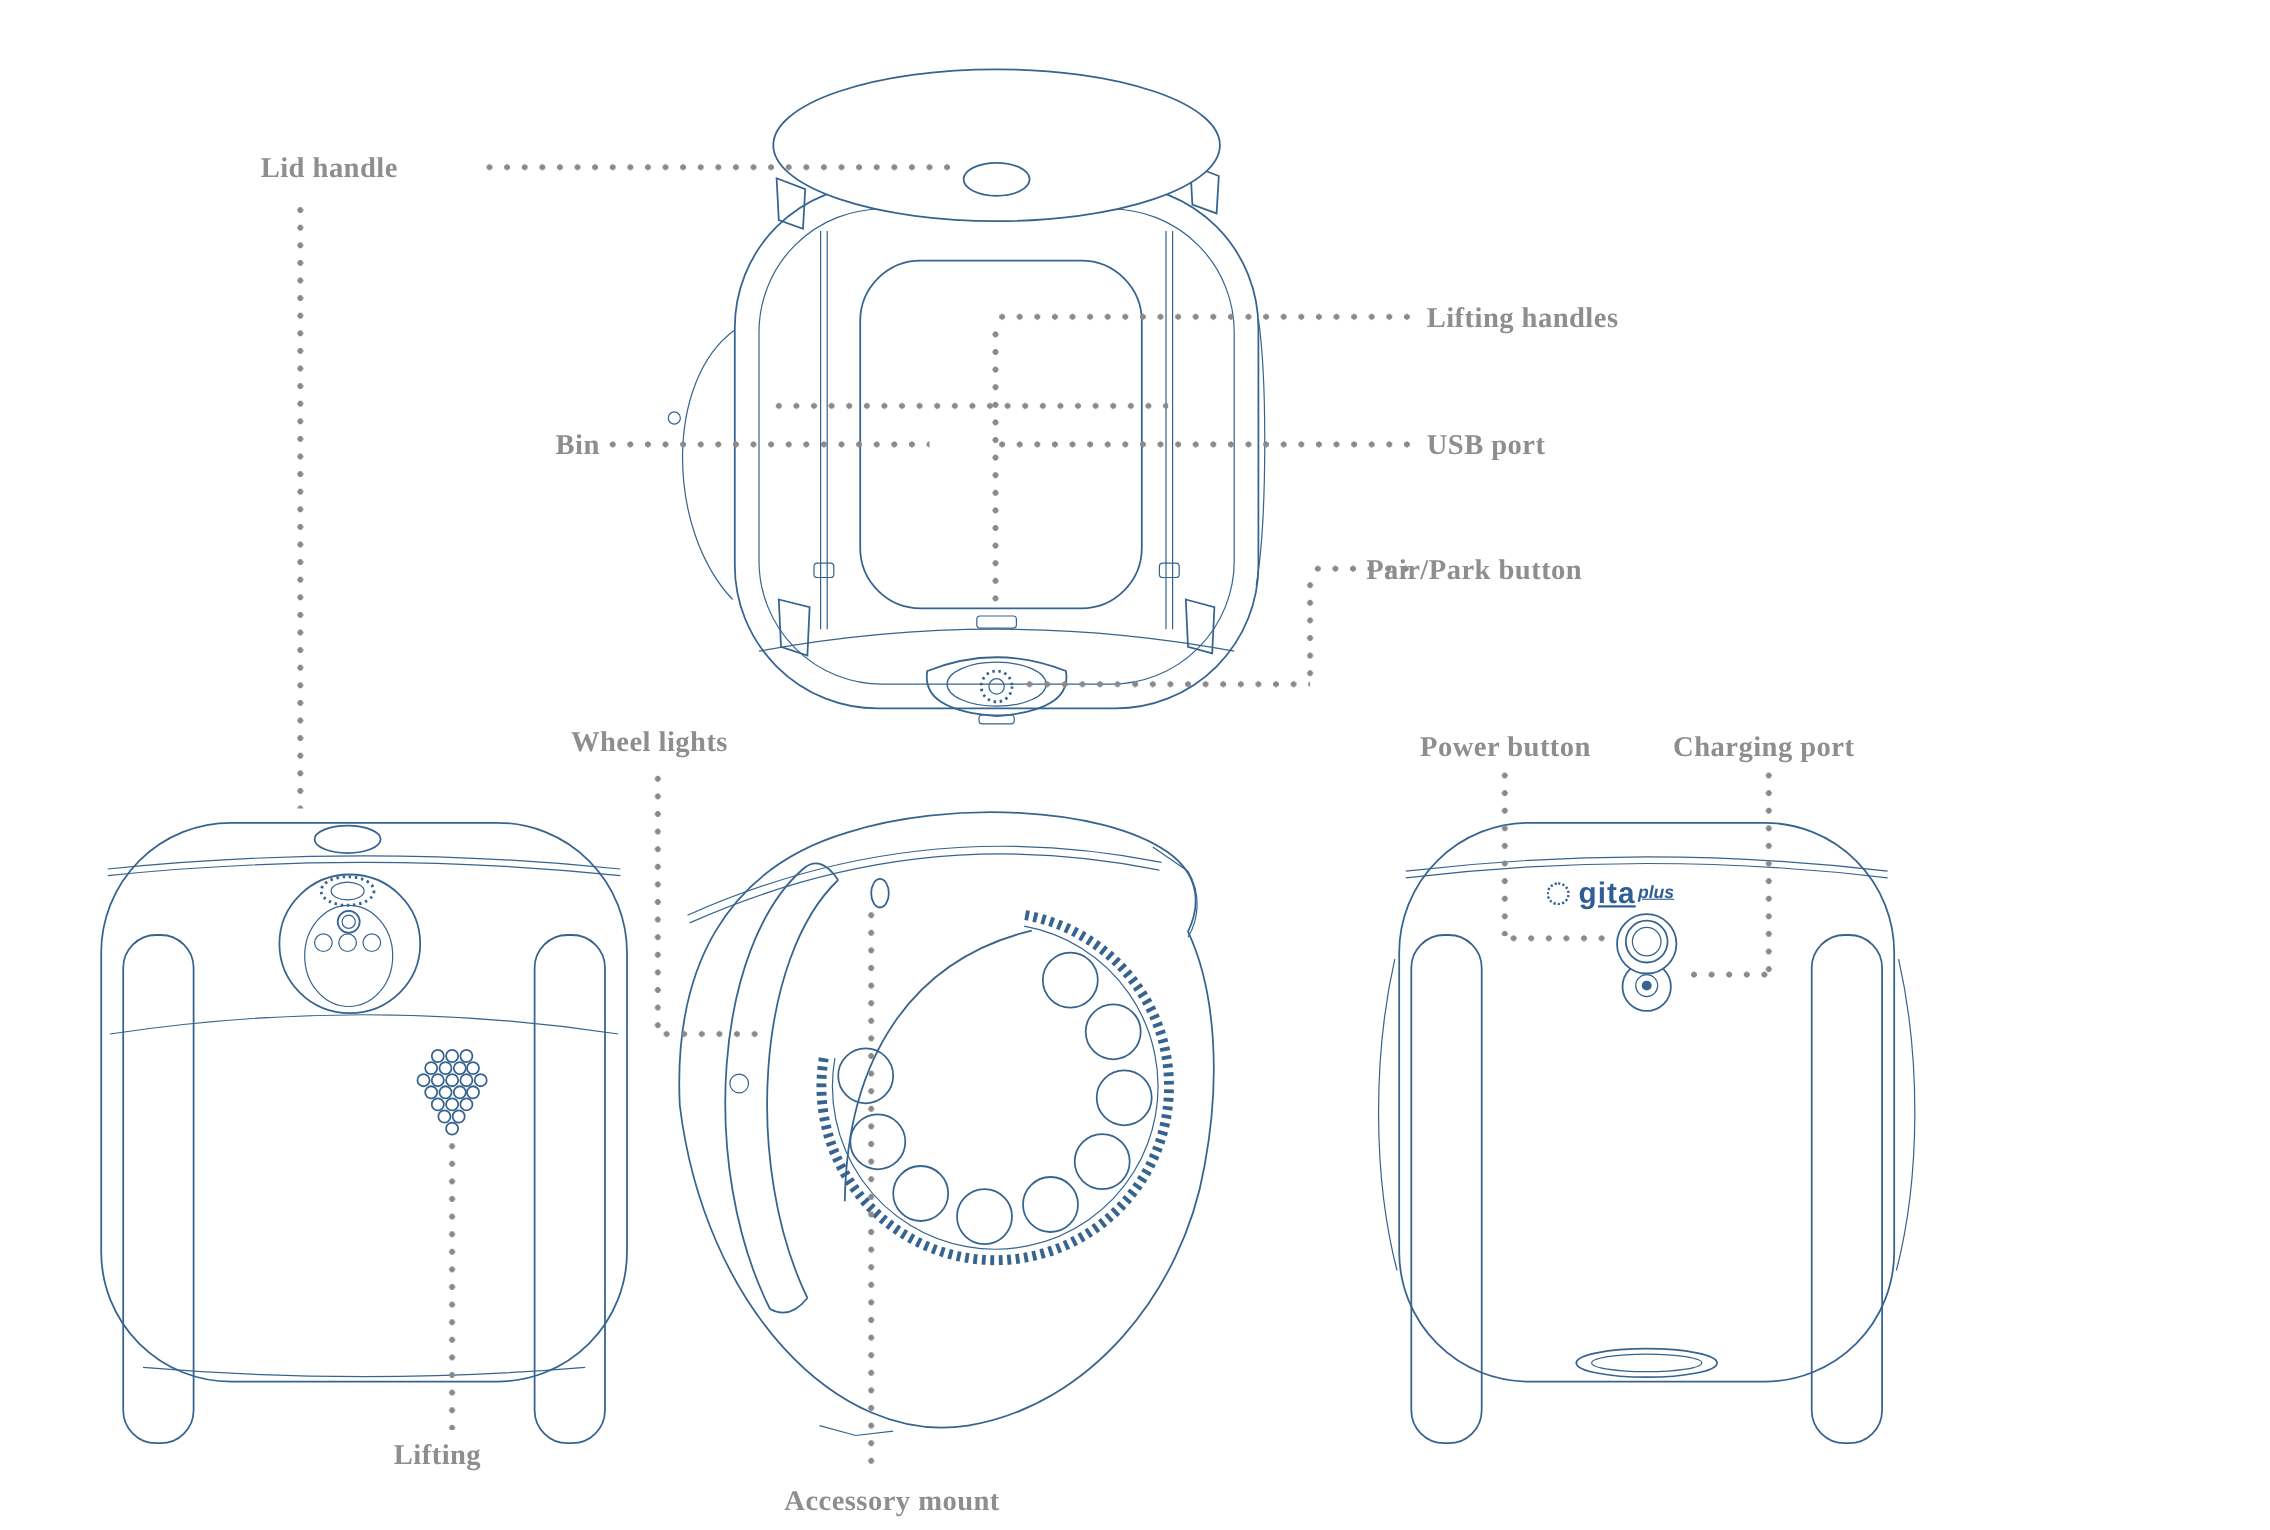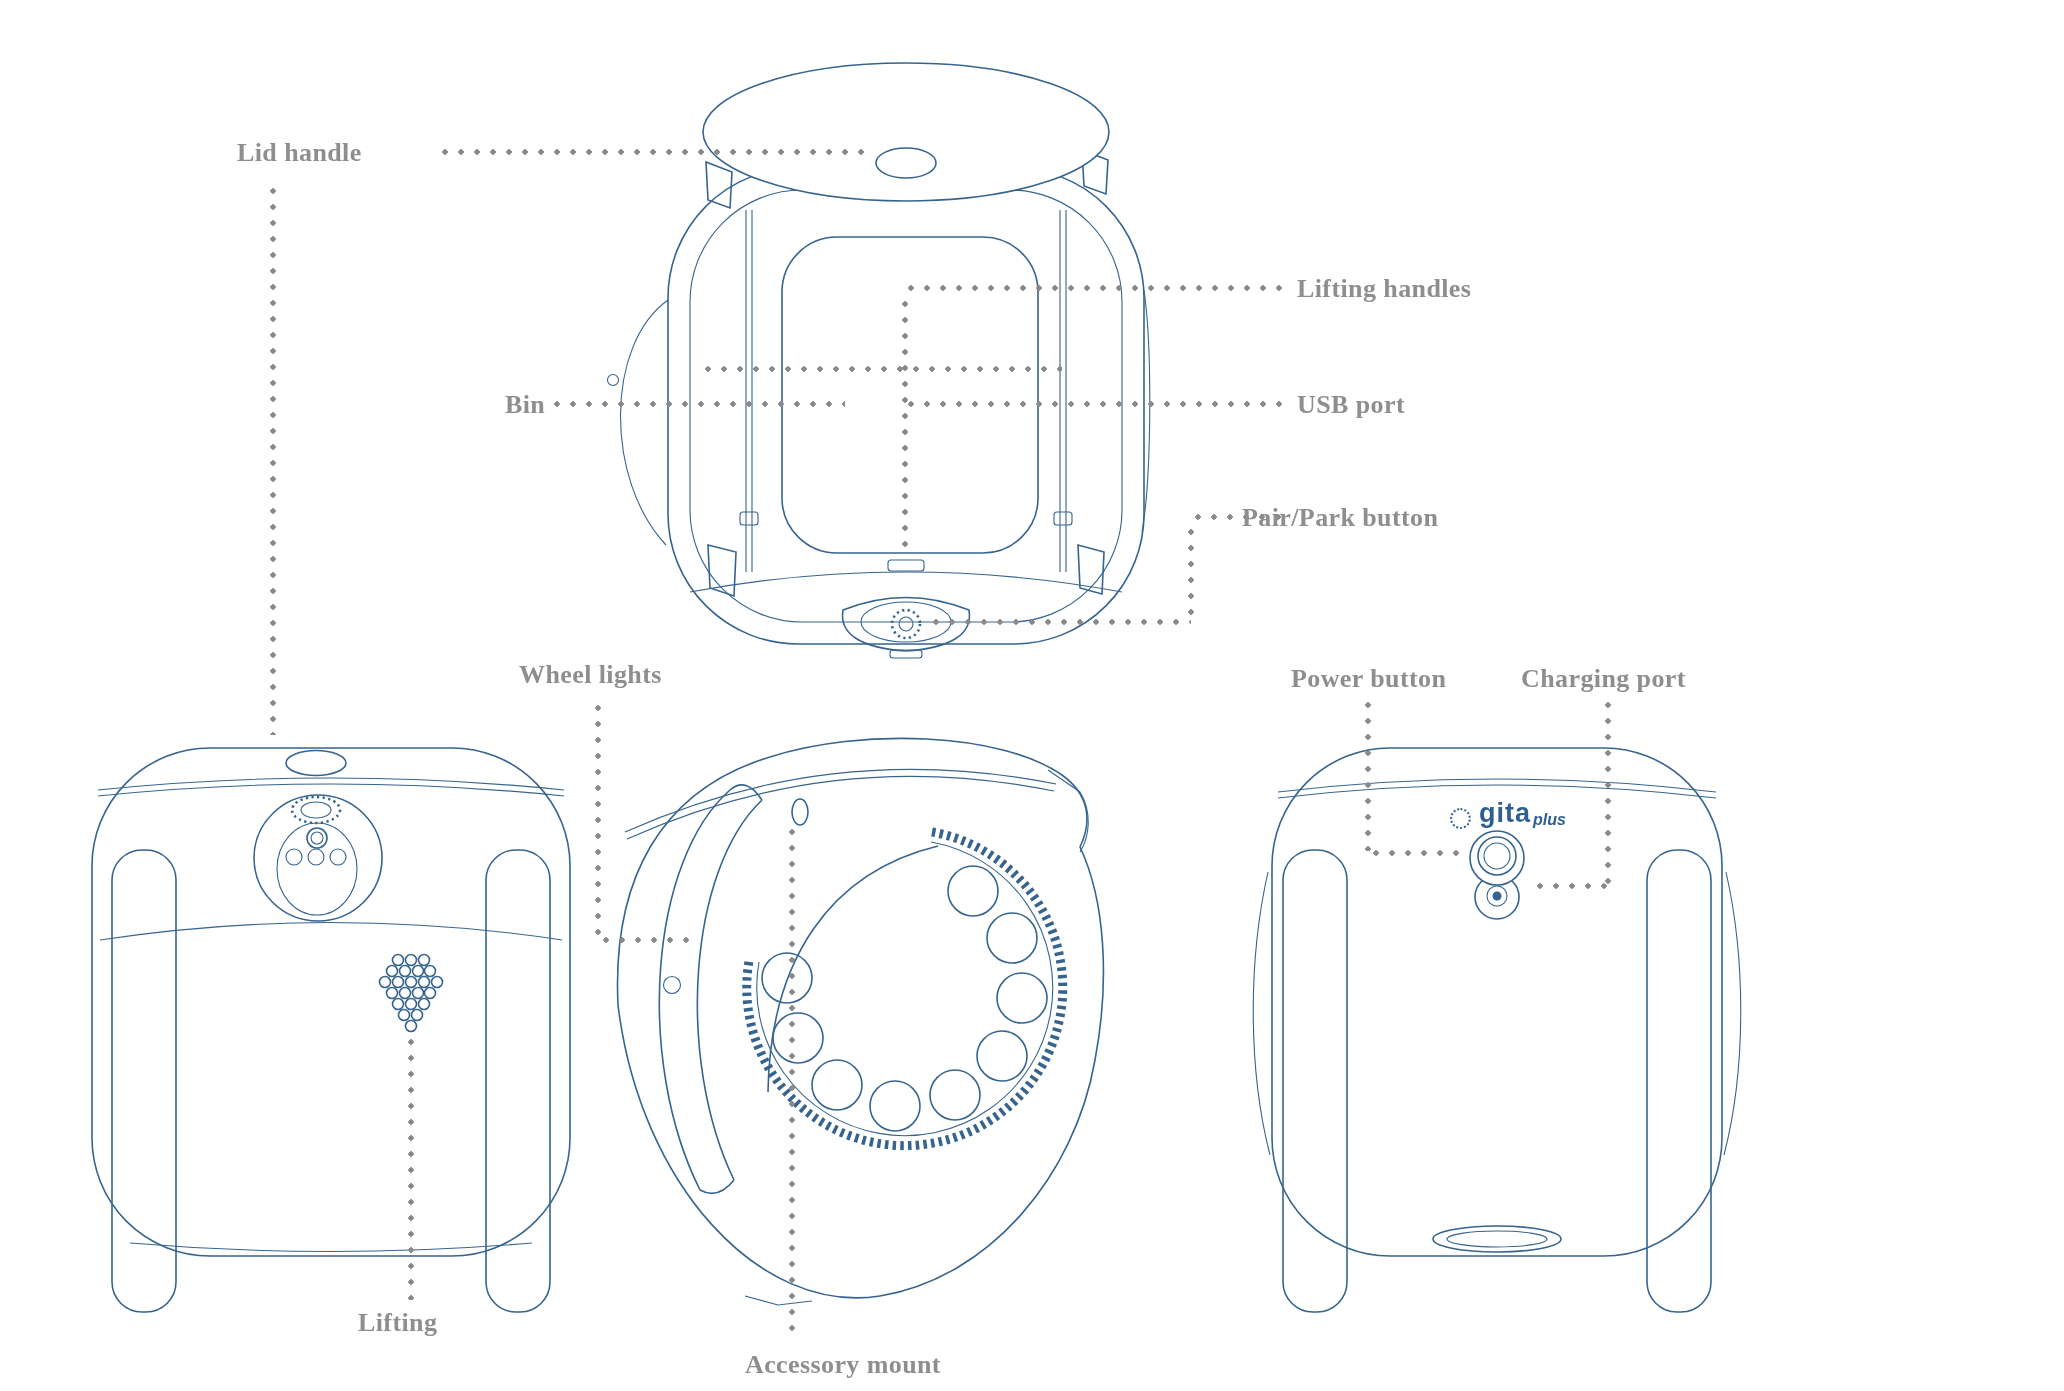--- a/index.html
+++ b/index.html
@@ -16,22 +16,22 @@
   .dv{position:absolute;width:6px;
       background-image:radial-gradient(circle,var(--dot) 2.5px,transparent 2.9px);
       background-size:6px 16px;background-repeat:repeat-y;background-position:center top;}
   svg{position:absolute;left:0;top:0;}
   svg *{stroke:var(--line);fill:none;stroke-width:1.6;}
   svg .thin{stroke-width:1.1;}
   svg .fillw{fill:#fff;}
   svg .dotfill{fill:var(--line);stroke:none;}
   svg .knob{stroke-width:9;stroke-dasharray:3.5 4.2;}
   svg .dashring{stroke-width:2.6;stroke-dasharray:2.2 3.4;}
-  #gitalogo{position:absolute;left:1450px;top:795px;height:34px;display:flex;align-items:flex-end;
-            color:var(--logo);font-weight:700;}
+  #gitalogo{position:absolute;left:1406px;top:795px;height:34px;display:flex;align-items:center;
+            color:var(--logo);font-weight:700;text-decoration:underline;}
   #gitalogo .ring{width:21px;height:21px;border:2.6px dotted var(--logo);border-radius:50%;
                   margin-right:8px;box-sizing:border-box;}
   #gitalogo .brand{font-size:27px;letter-spacing:1px;}
   #gitalogo .plus{font-size:16px;font-style:italic;vertical-align:super;margin-left:2px;}
   #charger-note{position:absolute;left:1806px;top:1147px;font-weight:700;font-size:27px;
                 color:var(--label);line-height:48px;letter-spacing:.4px;white-space:nowrap;}
 </style>
 </head>
 <body>
 
@@ -200,21 +200,21 @@
 
   <div class="lbl" style="left:237px;top:138px;">Lid handle</div>
   <div class="lbl" style="left:1297px;top:274px;">Lifting handles</div>
   <div class="lbl" style="left:505px;top:390px;">Bin</div>
   <div class="lbl" style="left:1297px;top:390px;">USB port</div>
   <div class="lbl" style="left:1242px;top:503px;">Pair/Park button</div>
   <div class="lbl" style="left:519px;top:660px;">Wheel lights</div>
   <div class="lbl" style="left:1291px;top:664px;">Power button</div>
   <div class="lbl" style="left:1521px;top:664px;">Charging port</div>
   <div class="lbl" style="left:358px;top:1308px;">Lifting</div>
-  <div class="lbl" style="left:713px;top:1350px;margin-left:32px;">Accessory mount</div>
+  <div class="lbl" style="left:713px;top:1350px;">Accessory mount</div>
 
   <div id="gitalogo">
     <span class="ring"></span>
       <span class="brand">gita</span>
       <span class="plus">plus</span>
   </div>
 
 
 </div>
 

